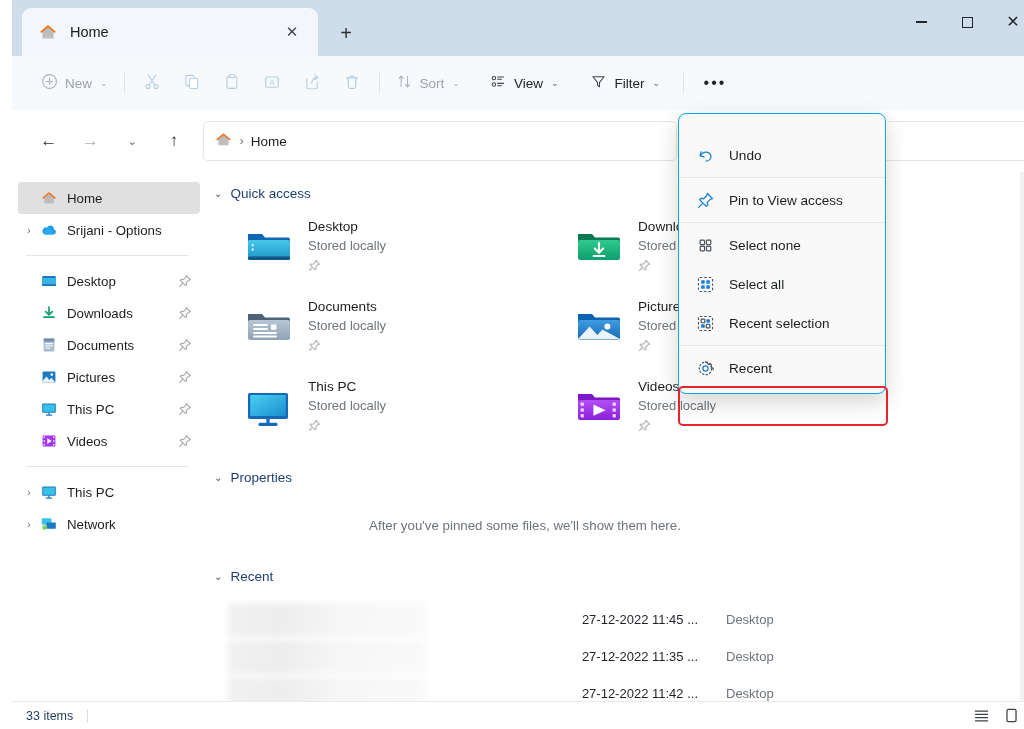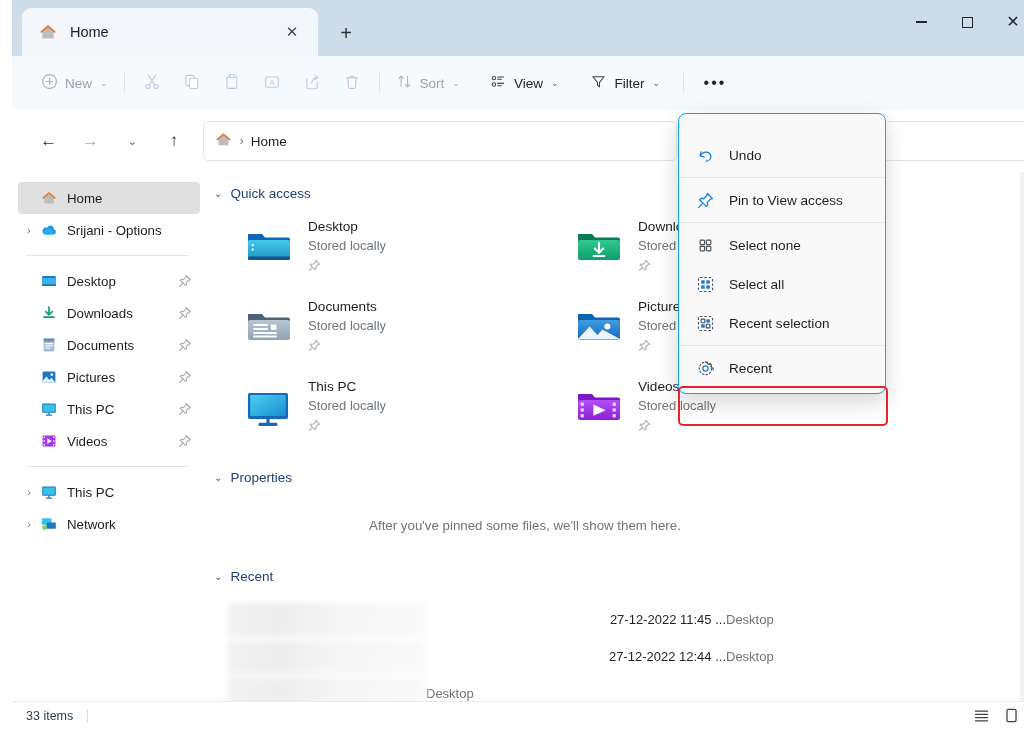--- a/index.html
+++ b/index.html
@@ -171,20 +171,21 @@
 
   .recent-rows { margin-top: 12px; margin-left: 14px; }
   .rrow { display: flex; align-items: center; height: 37px; }
   .rblur {
     width: 198px; height: 34px;
     background: linear-gradient(100deg,#f1f1f1 0%,#ededed 28%,#f6f6f6 55%,#fafafa 100%);
     filter: blur(3px); border-radius: 2px;
   }
   .rdate {
     width: 300px; text-align: right; font-size: 13px; color: #1f2226;
+    padding-right: 28px;
   }
   .rloc { font-size: 13px; color: #6e747b; }
 
   
   .vscroll {
     position: absolute; right: 0; top: 0; width: 16px; height: 529px;
     background: #f2f2f2;
   }
   .vthumb {
     position: absolute; left: 4px; top: 14px; width: 7px; height: 112px;
@@ -728,25 +729,26 @@
       </div>
 
       <div class="recent-rows">
         <div class="rrow">
           <span class="rblur"></span>
           <span class="rdate">27-12-2022 11:45 ...</span>
           <span class="rloc">Desktop</span>
         </div>
         <div class="rrow">
           <span class="rblur"></span>
-          <span class="rdate">27-12-2022 12:44 ...</span>
+          <span class="rdate">27-12-2022 11:35 ...</span>
           <span class="rloc">Desktop</span>
         </div>
         <div class="rrow">
           <span class="rblur"></span>
+          <span class="rdate">27-12-2022 11:42 ...</span>
           <span class="rloc">Desktop</span>
         </div>
       </div>
 
       <div class="vscroll">
         <div class="vthumb"></div>
       </div>
     </div>
   </div>
 

